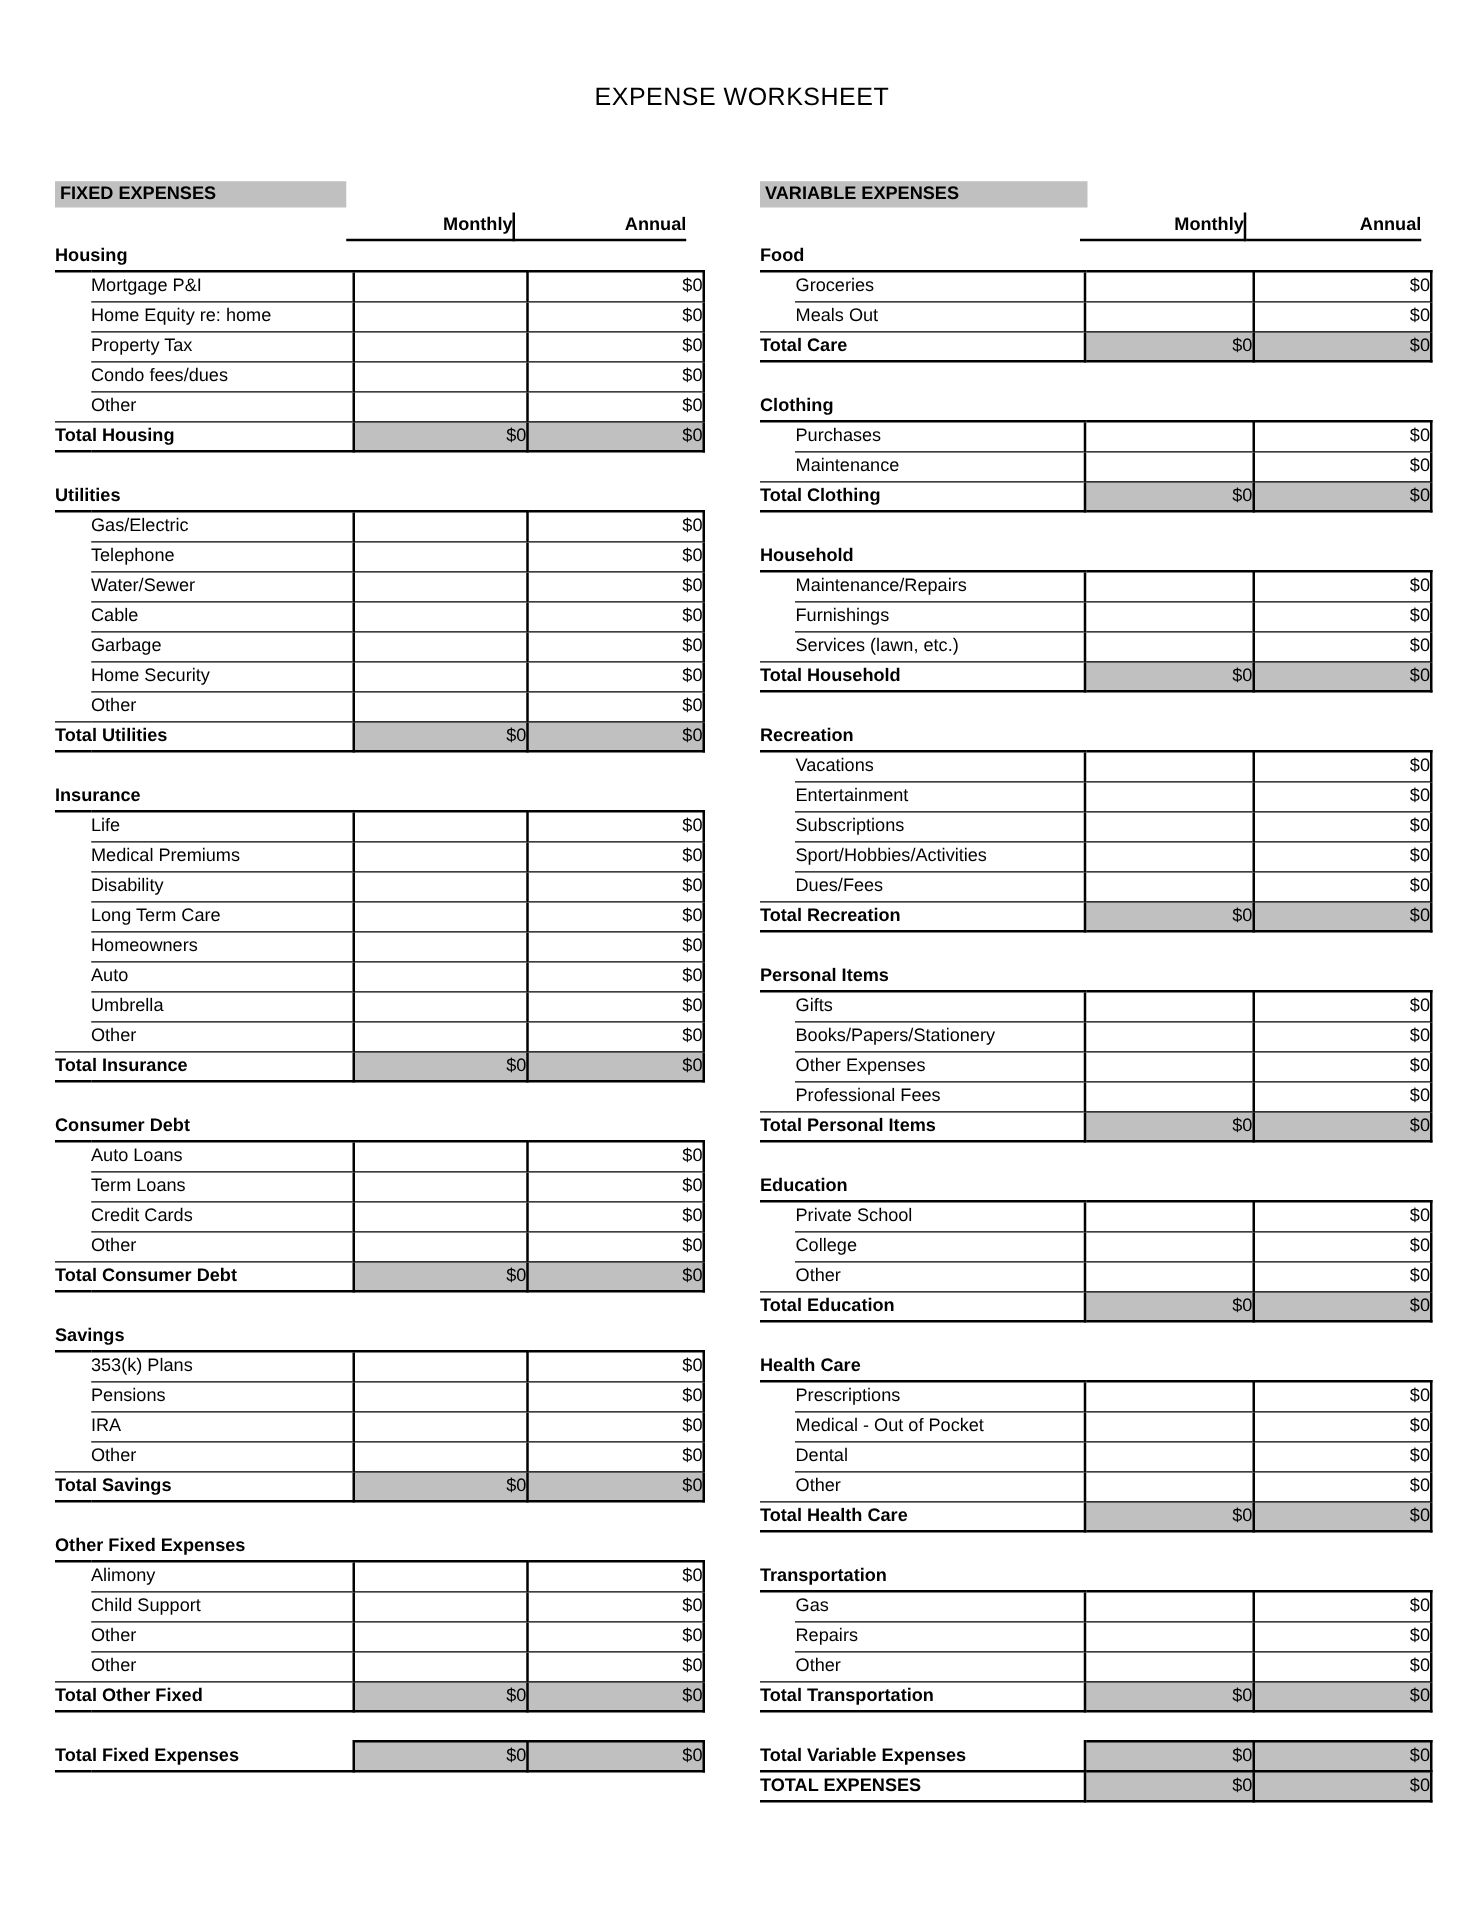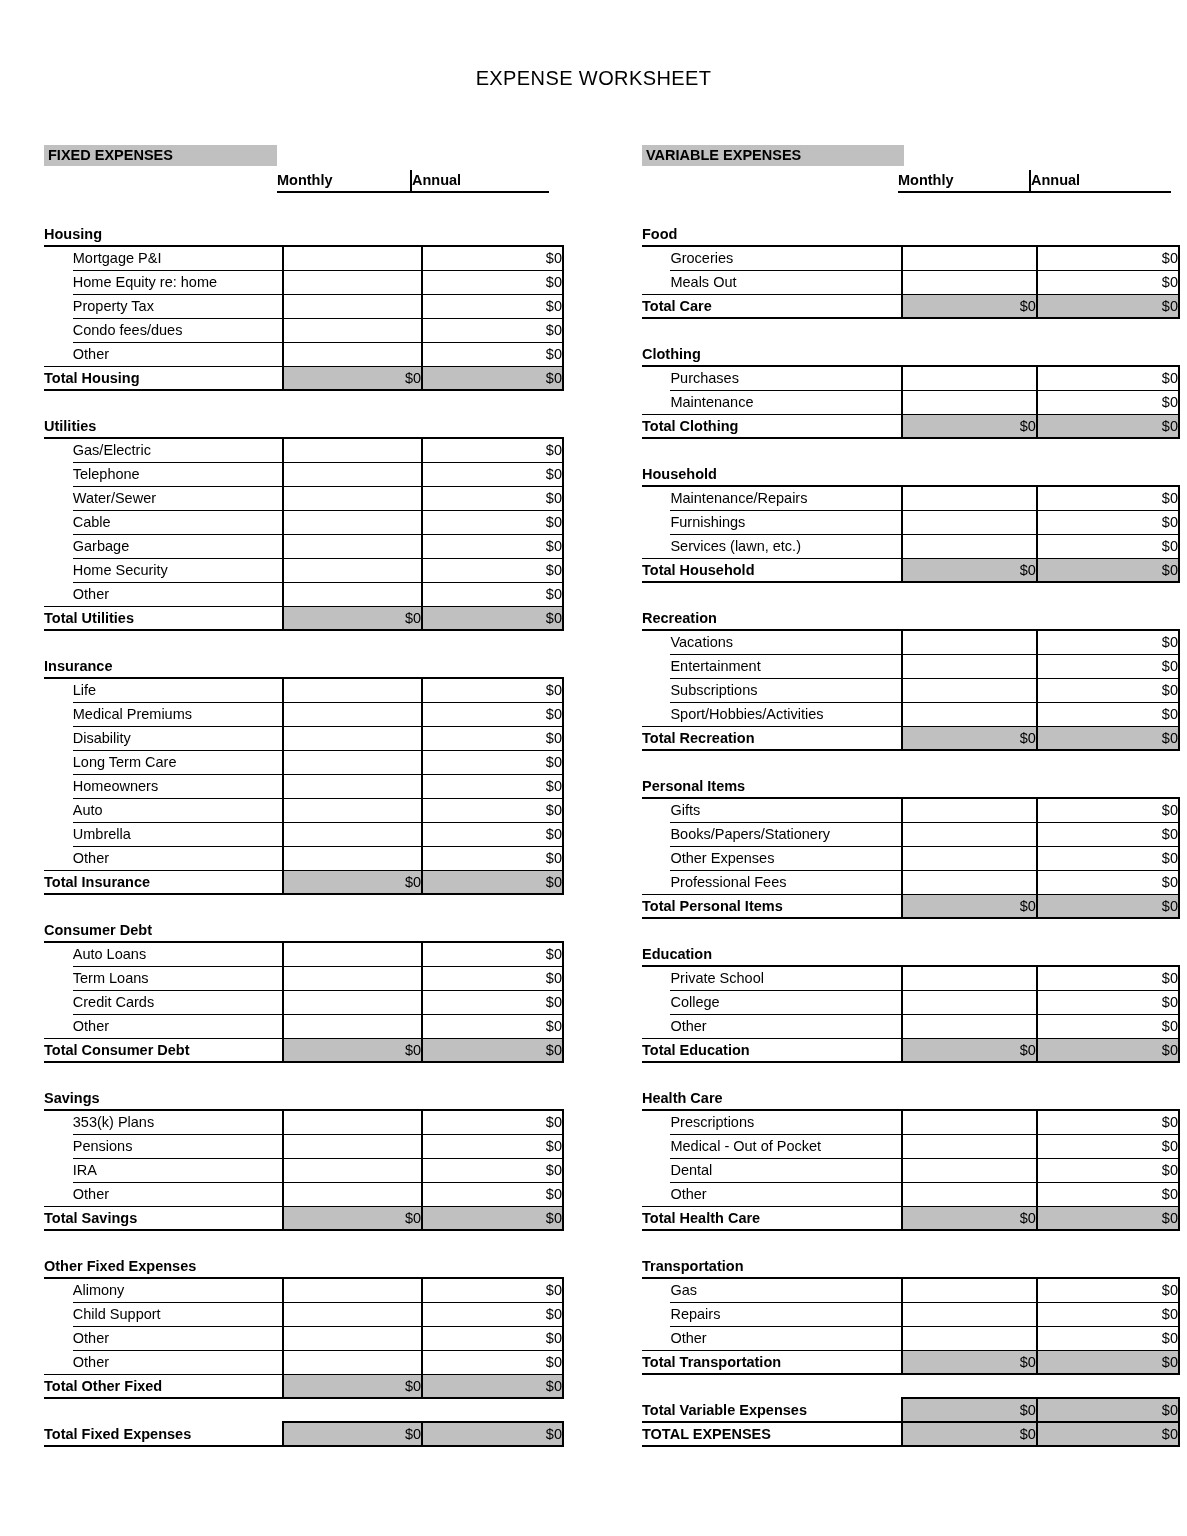--- a/index.html
+++ b/index.html
@@ -26,21 +26,20 @@
     line-height: 1;
   }
 
   
   .columns {
     position: absolute;
     top: 145px;
     left: 0;
     width: 1187px;
     display: flex;
-    gap: 34px;
   }
   .col-left {
     width: 520px;
     margin-left: 44px;
   }
   .col-right {
     width: 538px;
     margin-left: 44px;
   }
 
@@ -60,38 +59,37 @@
 
   
   .colhead {
     display: flex;
     height: 26px;
     align-items: flex-end;
     margin-top: 1px;
   }
   .colhead .spacer-left { }
   .colhead .ch {
-    text-align: left;
+    text-align: right;
     font-size: 14.5px;
     font-weight: bold;
     border-bottom: 2px solid #000;
     line-height: 21px;
     box-sizing: border-box;
   }
   .colhead .ch-m {
     border-right: 2px solid #000;
   }
 
   
   table.sheet {
     border-collapse: collapse;
     table-layout: fixed;
     width: 100%;
     font-size: 14.5px;
-    margin-top: 29px;
   }
   table.sheet td {
     height: 24px;
     padding: 0;
     box-sizing: border-box;
     vertical-align: middle;
   }
 
   
   .grp-label {
@@ -631,20 +629,26 @@
             <td class="v monthly"></td>
             <td class="v annual">$0</td>
           </tr>
           <tr>
             <td class="stub"></td>
             <td class="item-label">Sport/Hobbies/Activities</td>
             <td class="v monthly"></td>
             <td class="v annual">$0</td>
           </tr>
           <tr>
+            <td class="stub"></td>
+            <td class="item-label">Dues/Fees</td>
+            <td class="v monthly"></td>
+            <td class="v annual">$0</td>
+          </tr>
+          <tr>
             <td class="tot-label" colspan="2">Total Recreation</td>
             <td class="v-tot monthly">$0</td>
             <td class="v-tot annual">$0</td>
           </tr>
           <tr class="gap">
             <td colspan="4"></td>
           </tr>
           <tr>
             <td class="grp-label" colspan="2">Personal Items</td>
             <td class="grp-blank"></td>

